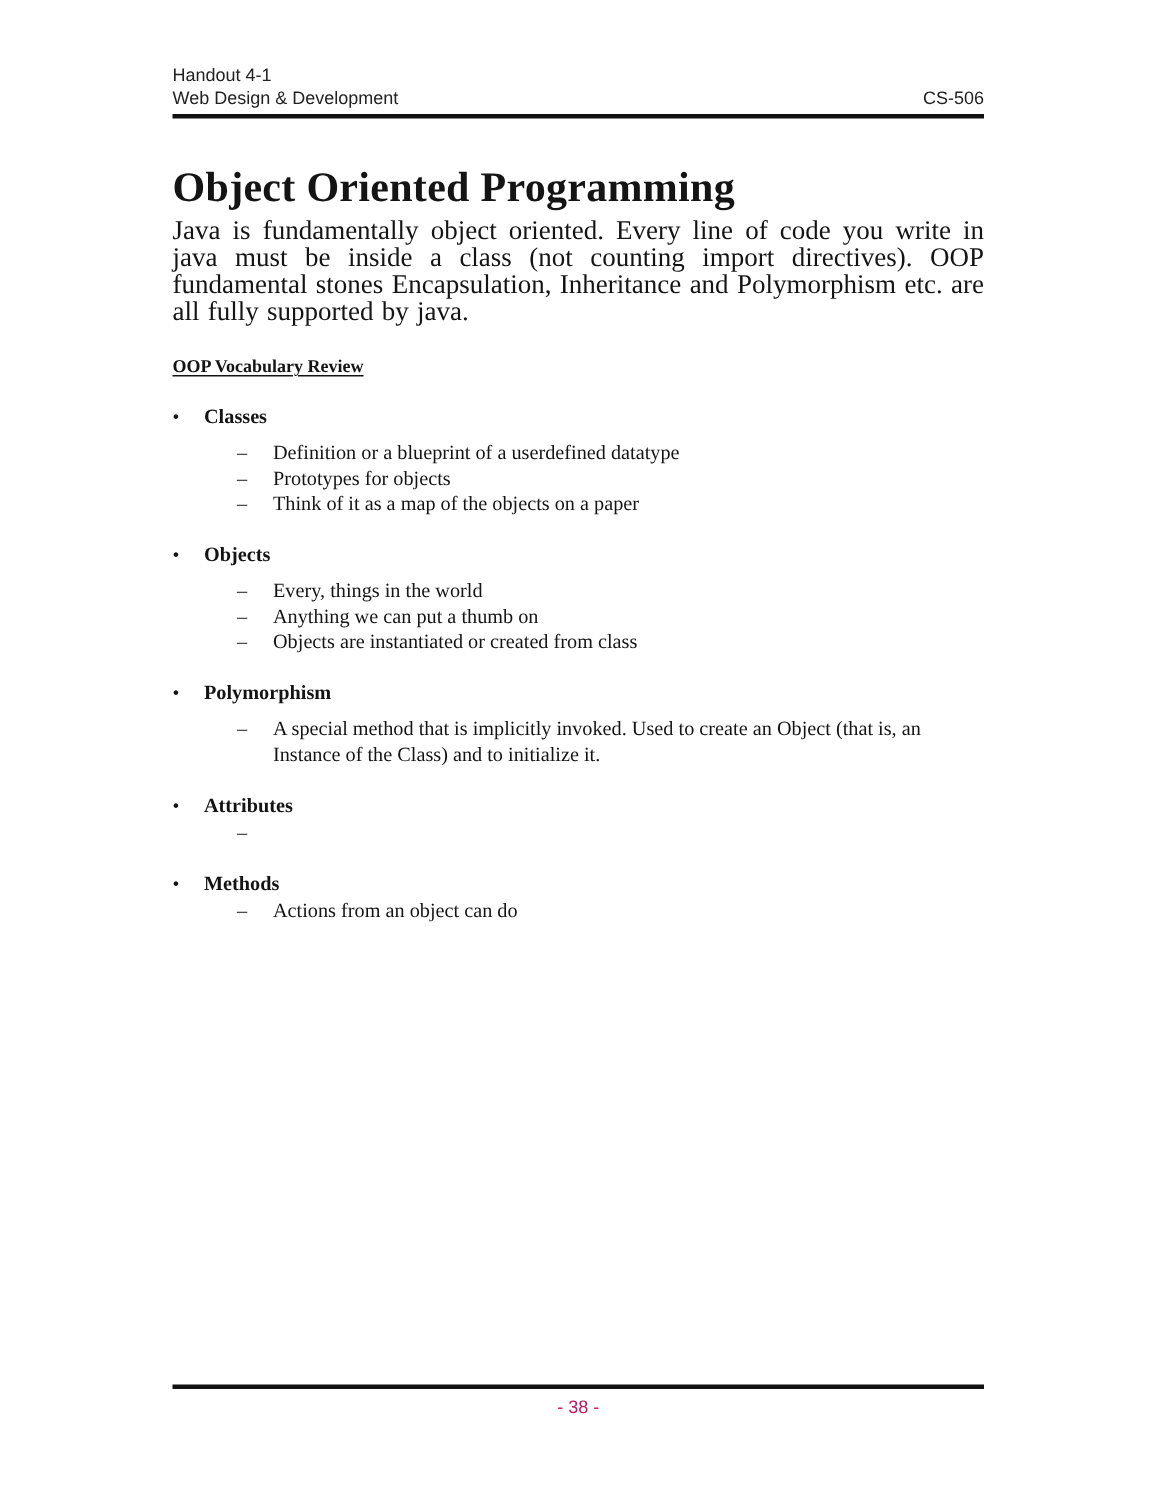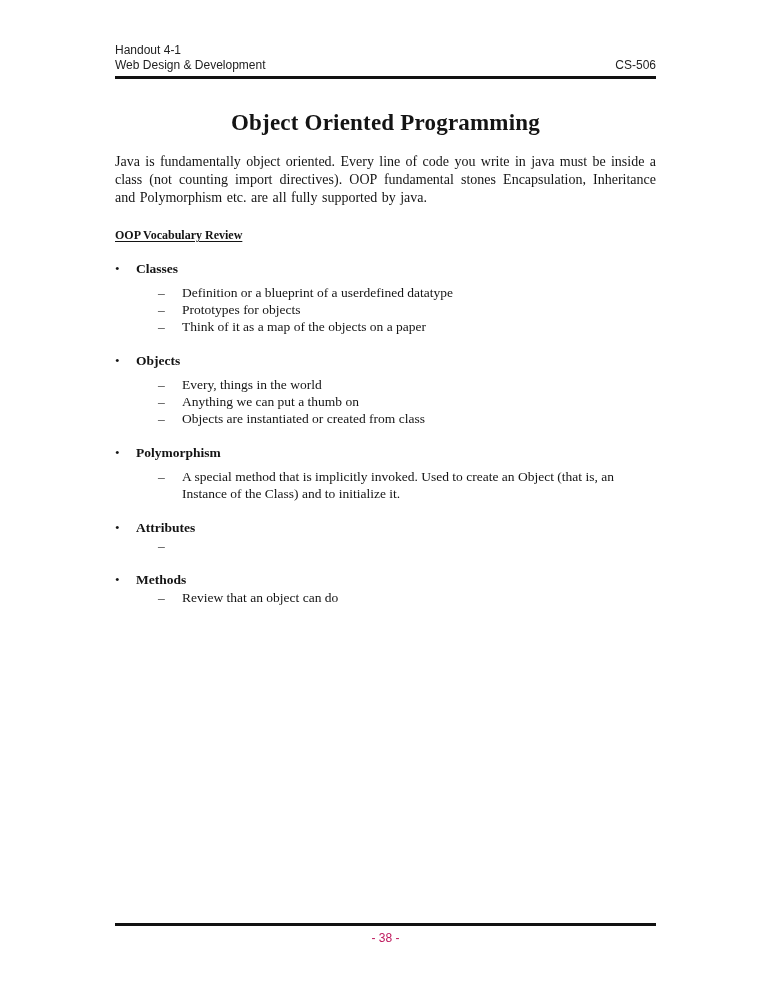--- a/index.html
+++ b/index.html
@@ -29,29 +29,28 @@
     font-size: 12px;
     line-height: 15px;
     color: #222;
     border-bottom: 3px solid #111;
     padding-bottom: 3px;
   }
   .doc-header .left-lines { display: flex; flex-direction: column; }
   
   .doc-title {
     margin-top: 31px;
-    text-align: center;
-    font-size: 23px;
+    font-size: 28px;
     font-weight: bold;
     letter-spacing: 0.2px;
   }
   
   .intro {
-    margin-top: 17px;
-    font-size: 14px;
+    margin-top: 2px;
+    font-size: 18px;
     line-height: 18px;
     text-align: justify;
     word-spacing: 1px;
   }
   
   .section-heading {
     margin-top: 21px;
     font-size: 12px;
     font-weight: bold;
     text-decoration: underline;
@@ -184,21 +183,21 @@
     </div>
 
     <div class="vocab-entry">
       <div class="term-row">
         <span class="bullet">•</span>
         <span class="term">Methods</span>
       </div>
       <div class="sub-items">
         <div class="sub-row">
           <span class="dash">–</span>
-          <span class="sub-text">Review that an object can do</span>
+          <span class="sub-text">Actions from an object can do</span>
         </div>
       </div>
     </div>
 
   </div>
 </div>
 
 <div class="doc-footer">
   <span>- 38 -</span>
 </div>

